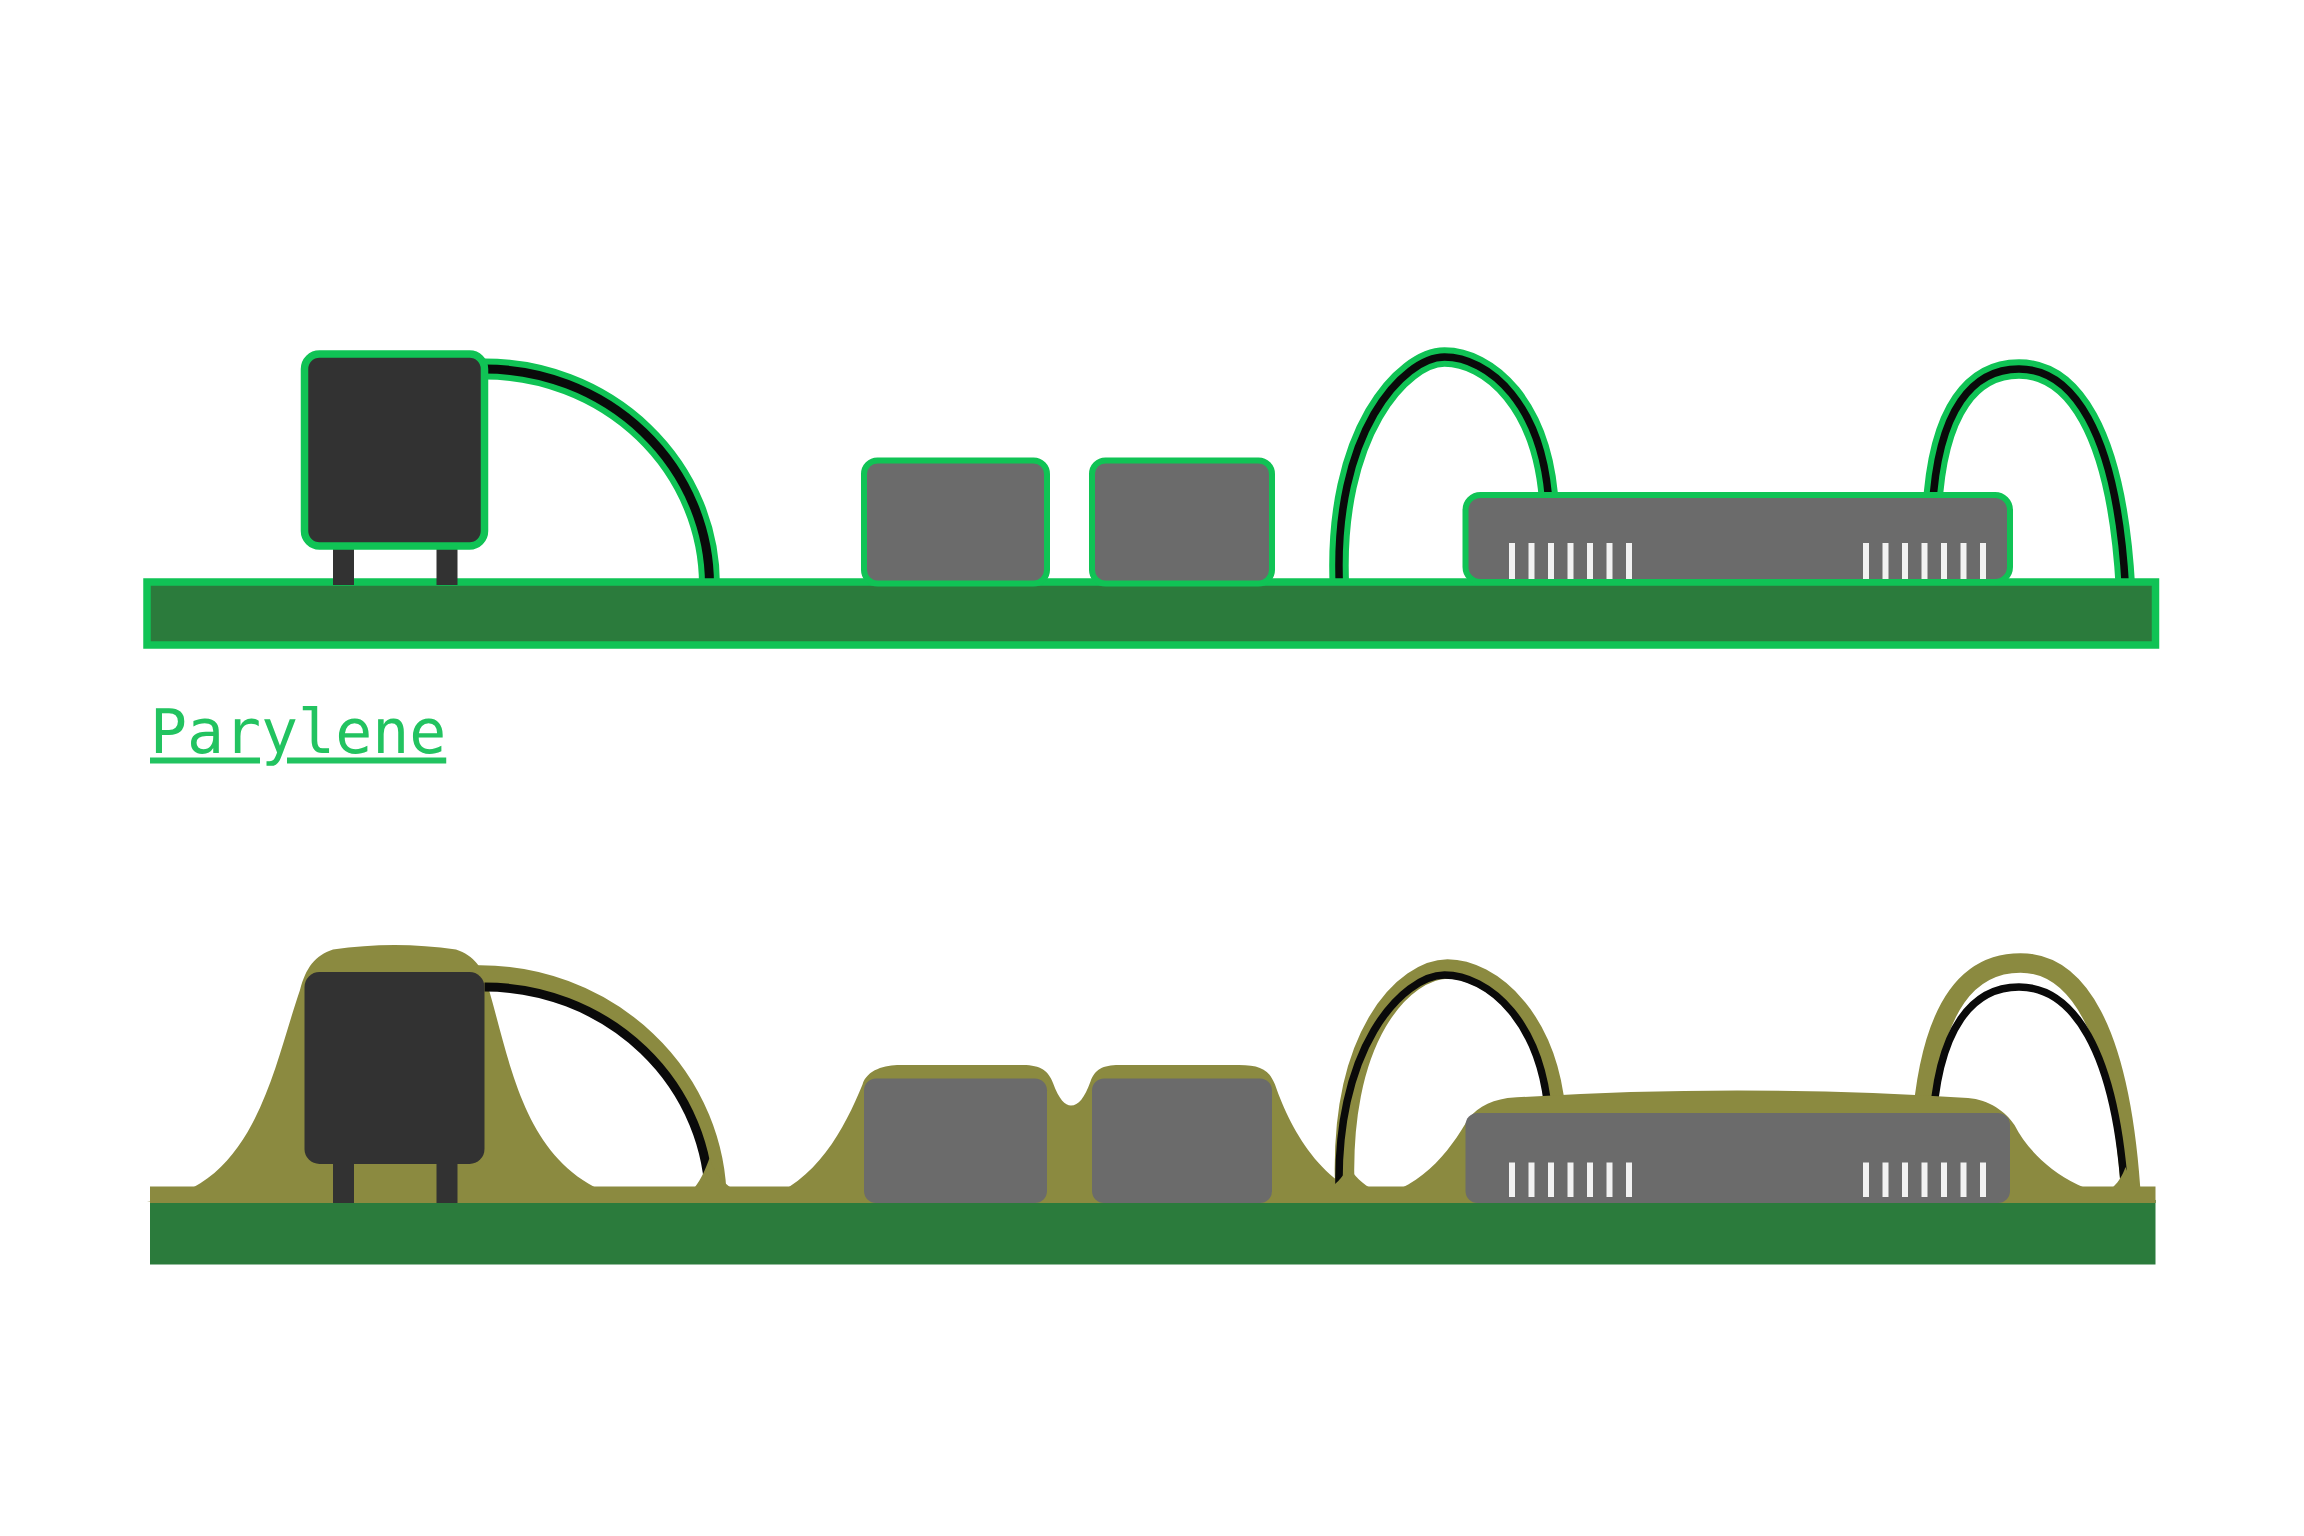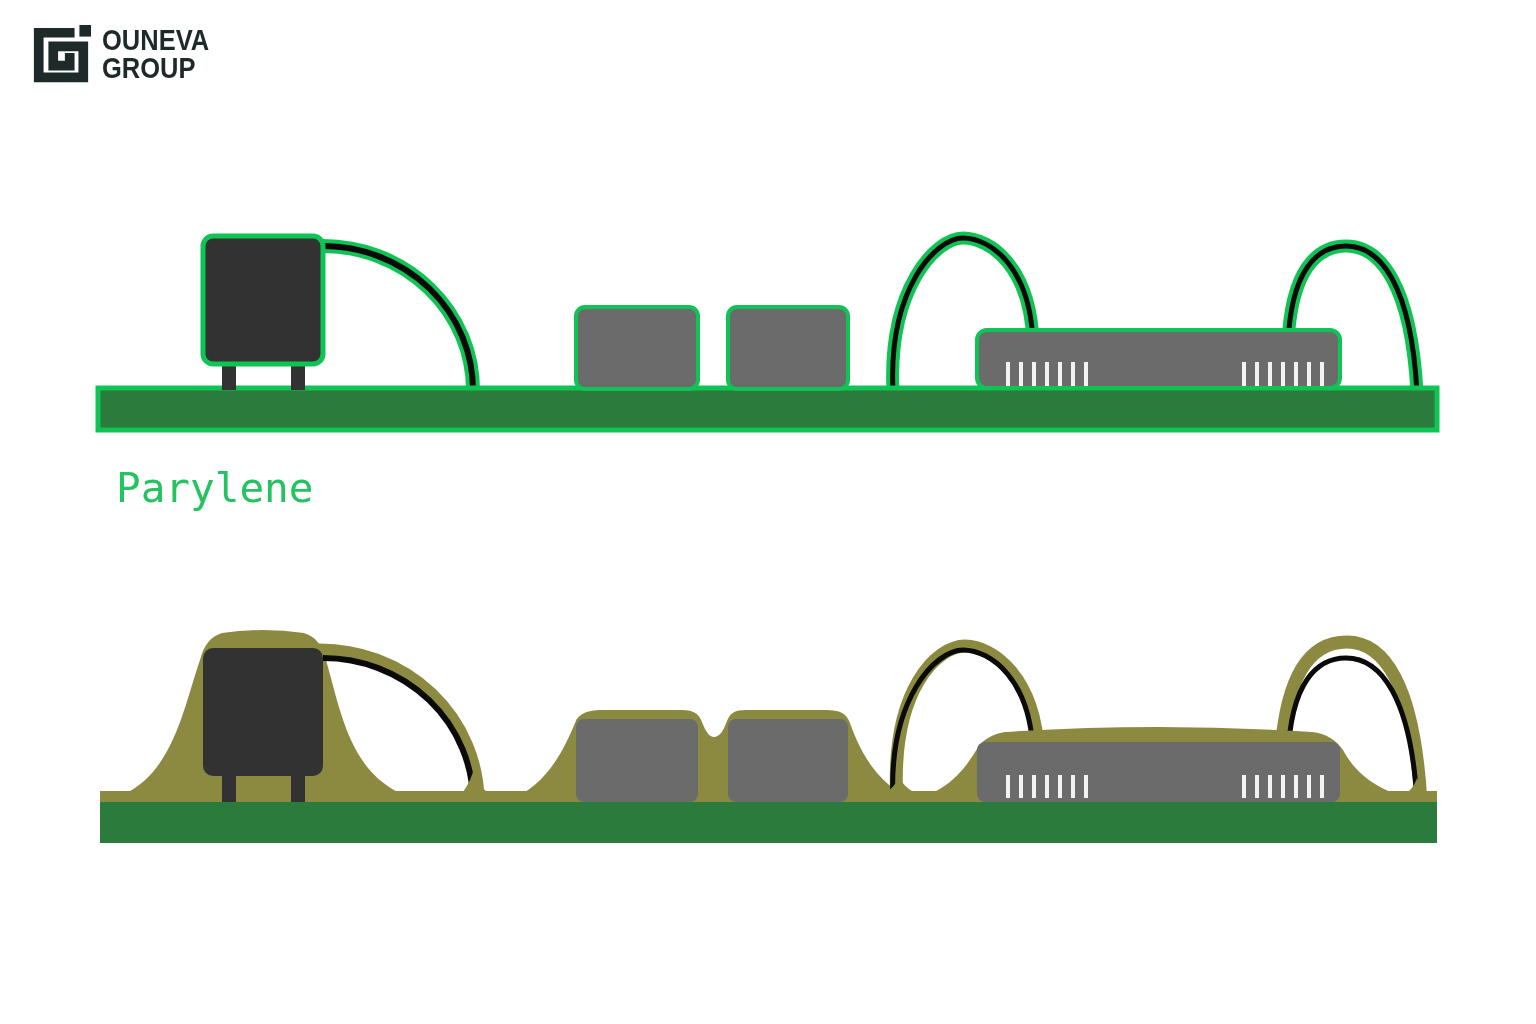--- a/index.html
+++ b/index.html
@@ -45,38 +45,28 @@
 
   
   .caption{
     position:absolute;
     font-family:"DejaVu Sans Mono","Liberation Mono",monospace;
     font-size:41px;
     font-weight:400;
     letter-spacing:0px;
     white-space:nowrap;
   }
-  .caption.parylene{left:116px;top:464px;color:var(--parylene-label-green);}
+  .caption.parylene{left:100px;top:464px;color:var(--parylene-label-green);text-decoration:underline;}
   .caption.liquid{left:102px;top:867px;color:var(--coating-olive);}
 </style>
 </head>
 <body>
 
 <div class="stage">
 
-  <div class="logo">
-    <svg class="logo-glyph" viewBox="0 0 64 64">
-      <path class="spiral" d="M 46 9 H 9 V 55 H 55 V 23 H 24 V 43 H 41 V 30"></path>
-      <rect class="dot" x="51" y="1" width="12" height="12"></rect>
-    </svg>
-    <div class="logo-text">
-      <div>OUNEVA</div>
-      <div>GROUP</div>
-    </div>
-  </div>
 
   <svg class="diagram top" width="1536" height="320" viewBox="0 200 1536 320">
 
     <g>
       <path class="wire-green" d="M 323 246 A 150 144 0 0 1 473 390"></path>
       <path class="wire-black" d="M 323 246 A 150 144 0 0 1 473 390"></path>
     </g>
     <g>
       <path class="wire-green-thin" d="M 893 392 C 888 288 936 238 963 238 C 991 238 1031 268 1033 344"></path>
       <path class="wire-black-thin" d="M 893 392 C 888 288 936 238 963 238 C 991 238 1031 268 1033 344"></path>

